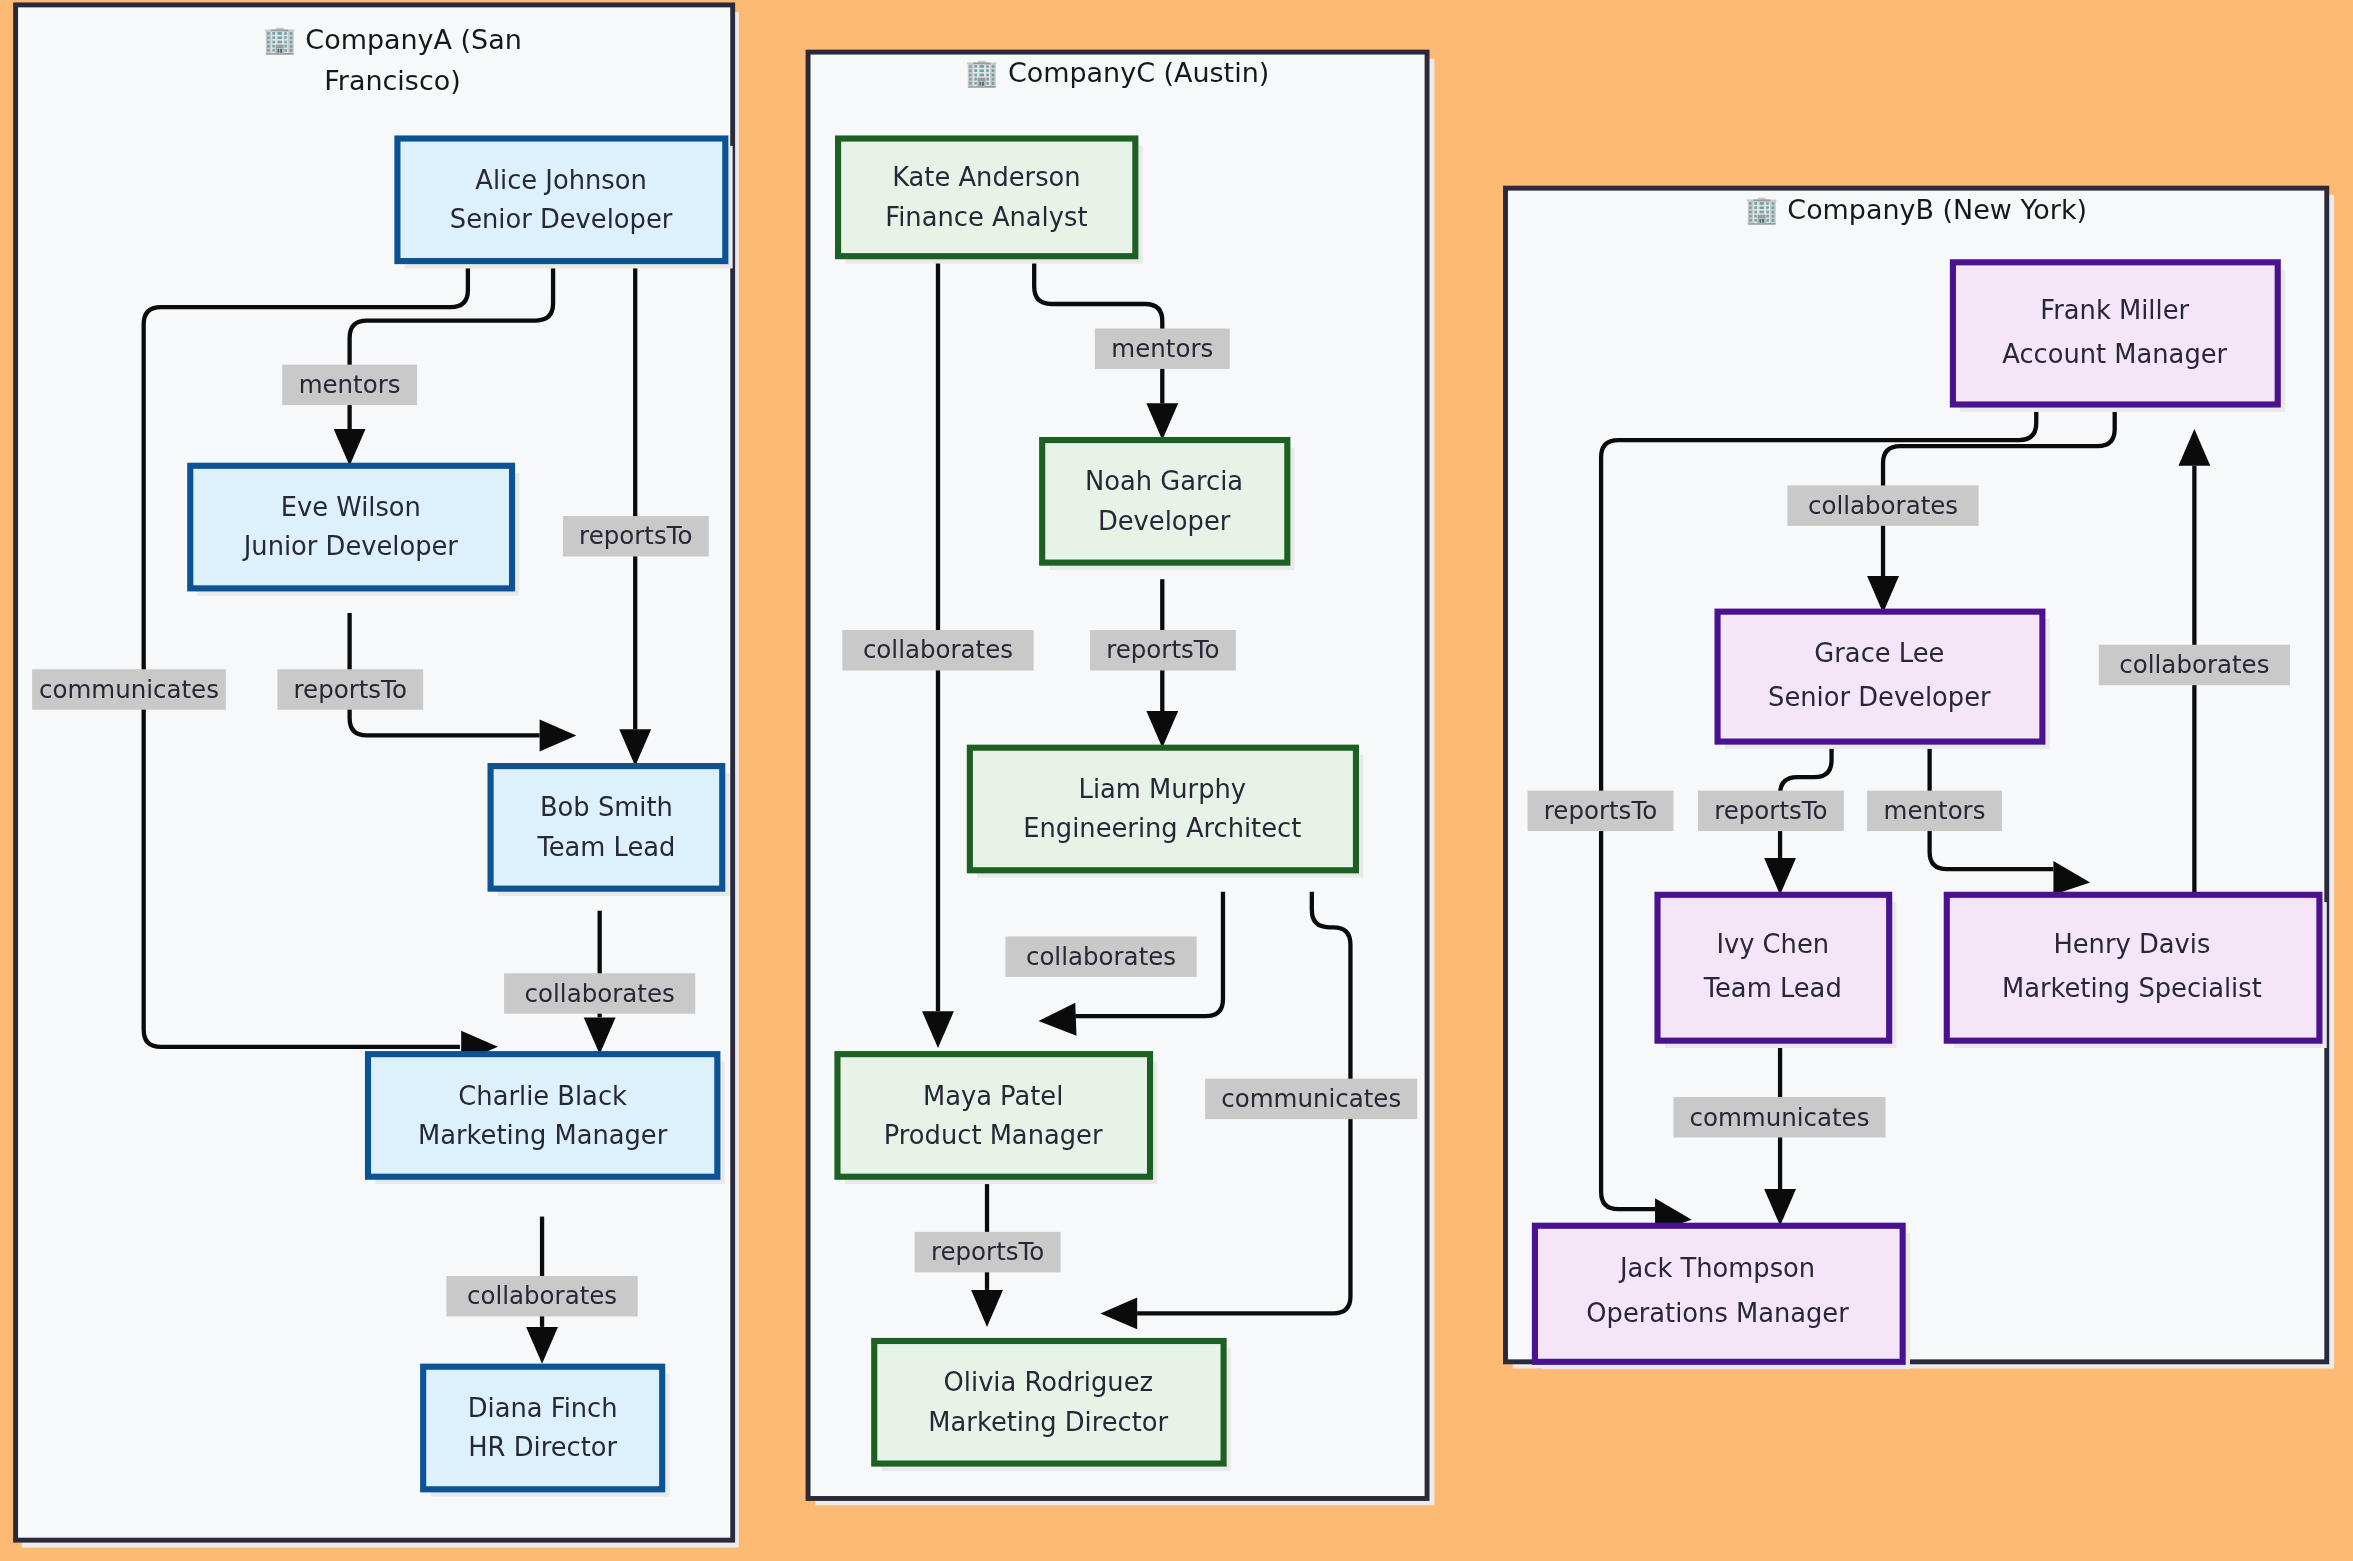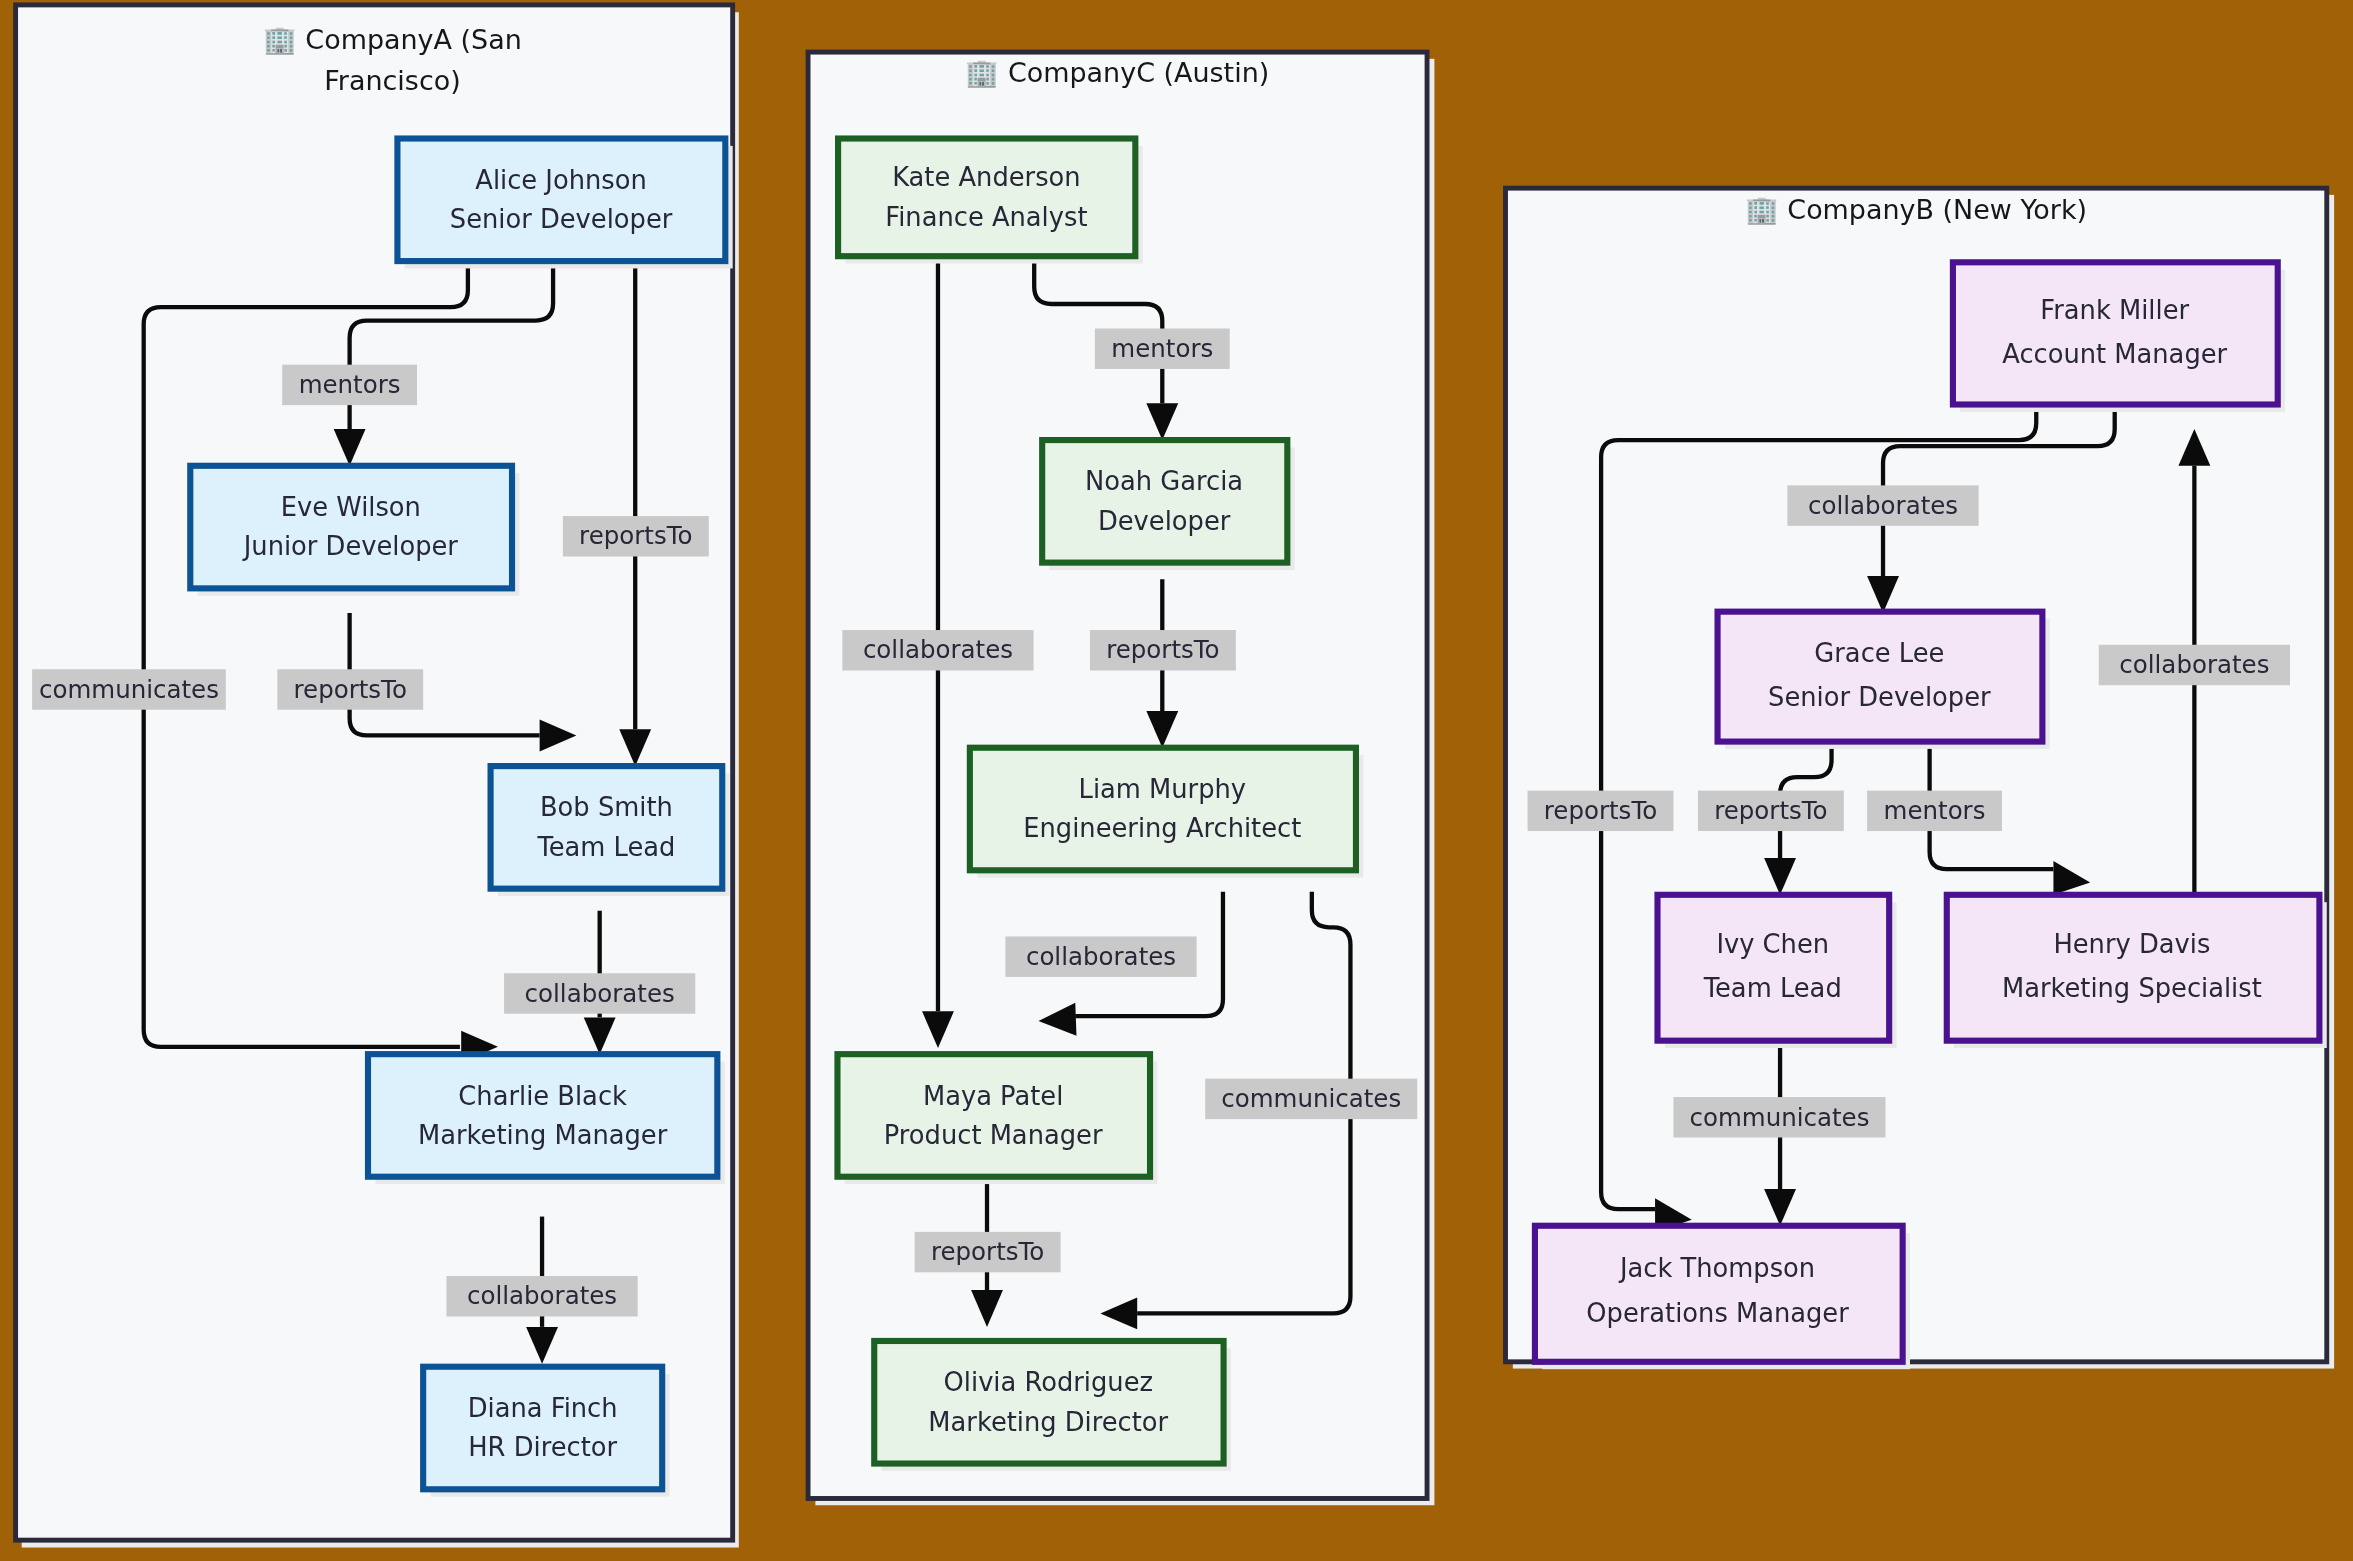--- a/index.html
+++ b/index.html
@@ -9,21 +9,21 @@
     background: #ffffff;
   }
   body {
     font-family: "DejaVu Sans", "Liberation Sans", sans-serif;
   }
   #stage {
     position: relative;
     width: 2354px;
     height: 1561px;
     overflow: hidden;
-    background: #a16207;
+    background: #fdba74;
   }
   svg#diagram {
     position: absolute;
     left: 0;
     top: 0;
     width: 2354px;
     height: 1561px;
     display: block;
   }
   .cluster-rect {

